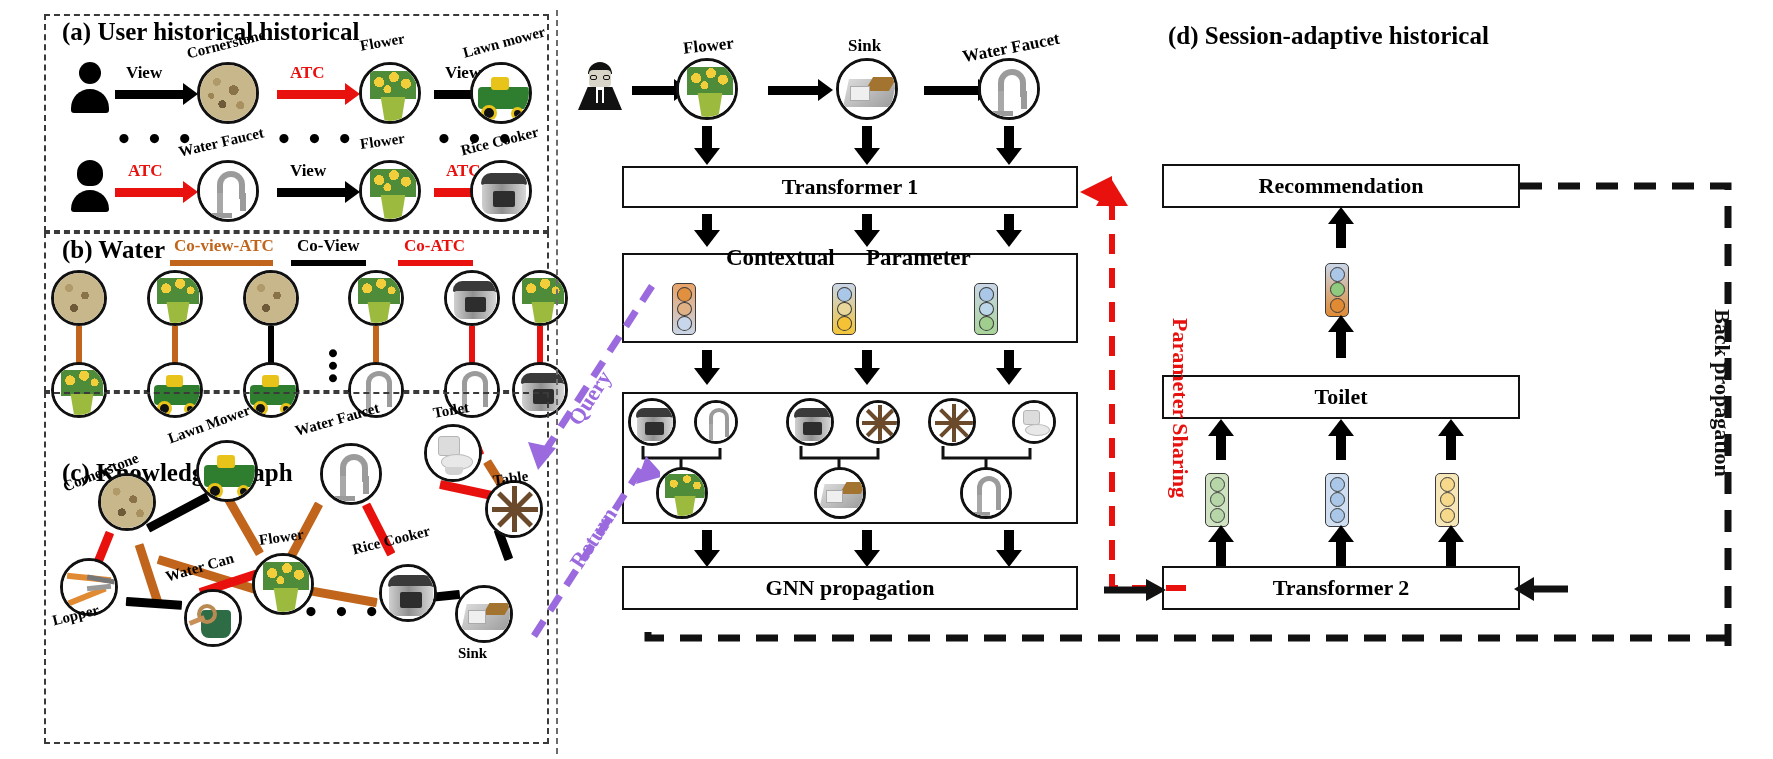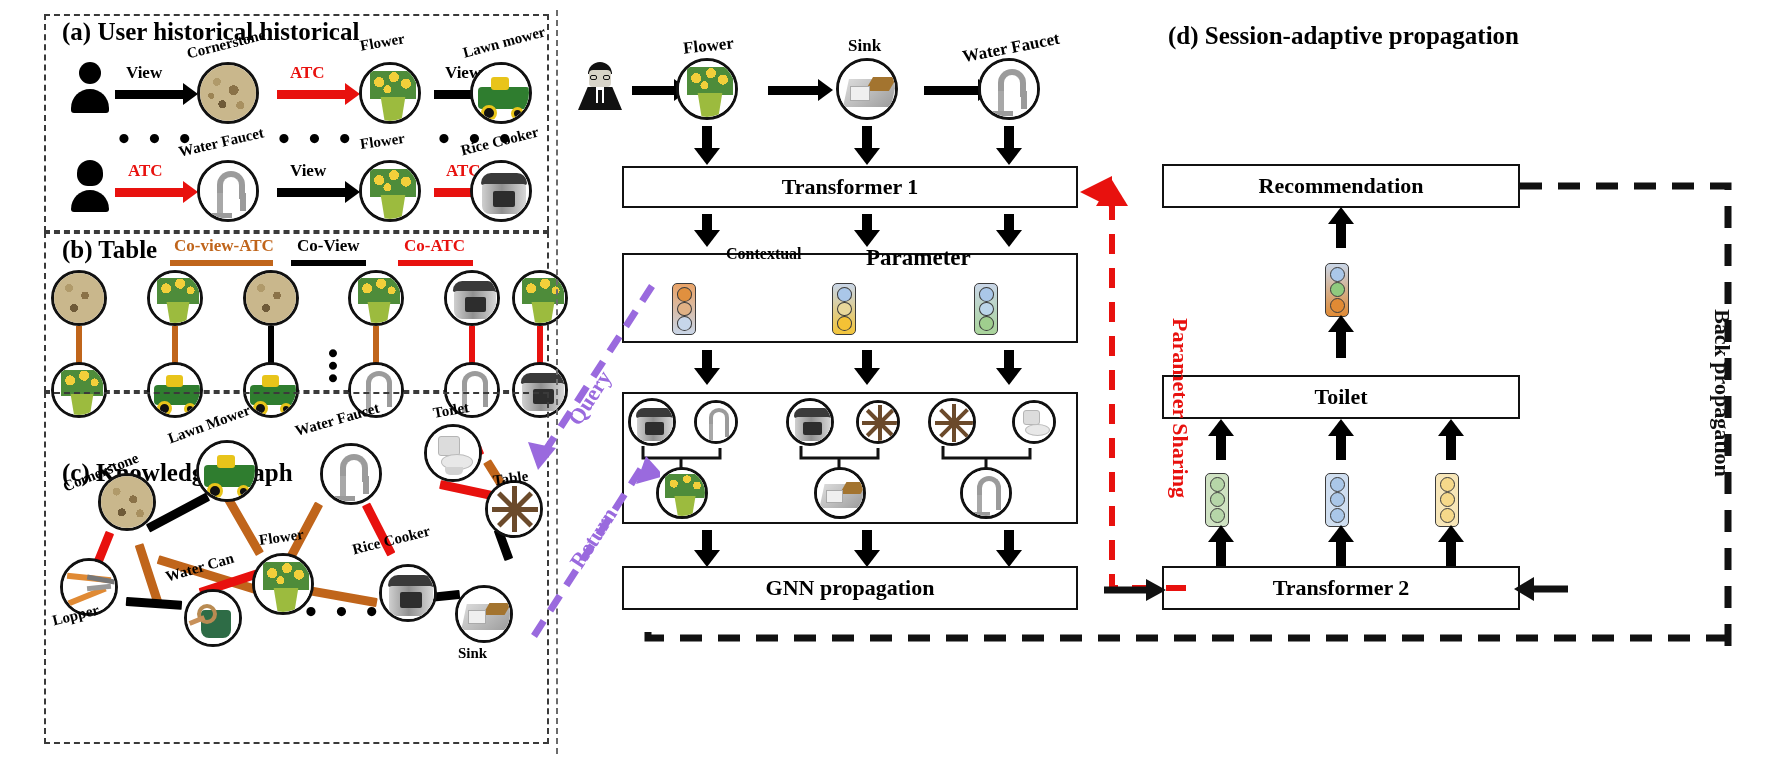--- a/index.html
+++ b/index.html
@@ -266,21 +266,21 @@
 <div class="node" style="left:470px; top:160px; width:62px; height:62px;">
   <div class="art" style="background:#fff;">
     <div style="position:absolute;left:8px;top:10px;width:46px;height:12px;background:#3a3a3a;border-radius:10px 10px 2px 2px;"></div>
     <div style="position:absolute;left:9px;top:21px;width:44px;height:30px;background:linear-gradient(90deg,#cfcfcf,#8f8f8f 45%,#d8d8d8);border-radius:3px 3px 8px 8px;"></div>
     <div style="position:absolute;left:20px;top:28px;width:22px;height:16px;background:#2d2d2d;border-radius:2px;"></div>
   </div>
 </div>
 <div class="node-cap" style="left:460px; top:133px; transform:rotate(-14deg);">Rice Cooker</div>
 
 <div class="dash-box" style="left:44px; top:232px; width:505px; height:160px;"></div>
-<div class="sec-title" style="left:62px; top:236px; font-size:25px;">(b) Table</div>
+<div class="sec-title" style="left:62px; top:236px; font-size:25px;">(b) Water</div>
 
 <div class="edge-label brown" style="left:174px; top:236px;">Co-view-ATC</div>
 <div class="rule" style="left:170px; top:260px; width:103px; background:#c0651b;"></div>
 
 <div class="edge-label black" style="left:297px; top:236px;">Co-View</div>
 <div class="rule" style="left:291px; top:260px; width:75px; background:#000;"></div>
 
 <div class="edge-label red" style="left:404px; top:236px;">Co-ATC</div>
 <div class="rule" style="left:398px; top:260px; width:75px; background:#e8110e;"></div>
 
@@ -477,21 +477,21 @@
     <div style="position:absolute;left:24px;top:16px;width:28px;height:5px;background:#777;transform:rotate(10deg);"></div>
     <div style="position:absolute;left:24px;top:24px;width:24px;height:5px;background:#9a9a9a;transform:rotate(-6deg);"></div>
   </div>
 </div>
 <div class="node-cap" style="left:52px; top:607px; transform:rotate(-14deg);">Lopper</div>
 
 <div class="ellipsis" style="left:305px; top:607px;">• • •</div>
 
 <div class="sep-v" style="left:556px; top:10px; height:744px;"></div>
 
-<div class="sec-title" style="left:1168px; top:22px; font-size:25px;">(d) Session-adaptive propagation</div>
+<div class="sec-title" style="left:1168px; top:22px; font-size:25px;">(d) Session-adaptive historical</div>
 
 <div class="person" style="left:576px; top:62px; width:48px; height:48px;">
   <div style="position:absolute;left:12px;top:0;width:24px;height:12px;border-radius:12px 12px 0 0;background:#111;"></div>
   <div style="position:absolute;left:13px;top:8px;width:22px;height:17px;background:#d8d4c8;border-radius:4px;"></div>
   <div style="position:absolute;left:14px;top:13px;width:7px;height:5px;border:1.6px solid #111;border-radius:2px;"></div>
   <div style="position:absolute;left:27px;top:13px;width:7px;height:5px;border:1.6px solid #111;border-radius:2px;"></div>
   <div style="position:absolute;left:2px;top:25px;width:44px;height:23px;background:#111;clip-path:polygon(22% 0,78% 0,100% 100%,0 100%);"></div>
   <div style="position:absolute;left:20px;top:25px;width:8px;height:16px;background:#fff;"></div>
   <div style="position:absolute;left:22px;top:28px;width:4px;height:13px;background:#111;"></div>
 </div>
@@ -534,21 +534,21 @@
 
 <div class="pbox" style="left:622px; top:166px; width:456px; height:42px; font-size:22px;">
   <span>Transformer 1</span>
 </div>
 
 <div class="arrow-v" style="left:702px; top:214px; height:18px;"></div>
 <div class="arrow-v" style="left:862px; top:214px; height:18px;"></div>
 <div class="arrow-v" style="left:1004px; top:214px; height:18px;"></div>
 
 <div class="pbox-open" style="left:622px; top:253px; width:456px; height:90px;"></div>
-<div class="sec-title" style="left:726px; top:245px; font-size:16px;">Contextual</div>
+<div class="sec-title" style="left:726px; top:245px; font-size:23px;">Contextual</div>
 <div class="sec-title" style="left:866px; top:245px; font-size:23px;">Parameter</div>
 
 <div class="vec" style="left:672px; top:283px; width:24px; height:52px; background:linear-gradient(#e9a367,#c9d6e8);">
   <div class="dot" style="background:#e0903f;"></div>
   <div class="dot" style="background:#e0b185;"></div>
   <div class="dot" style="background:#c7d6ea;"></div>
 </div>
 <div class="vec" style="left:832px; top:283px; width:24px; height:52px; background:linear-gradient(#c9d6e8,#f3c53a);">
   <div class="dot" style="background:#aac7e8;"></div>
   <div class="dot" style="background:#e8d79a;"></div>

